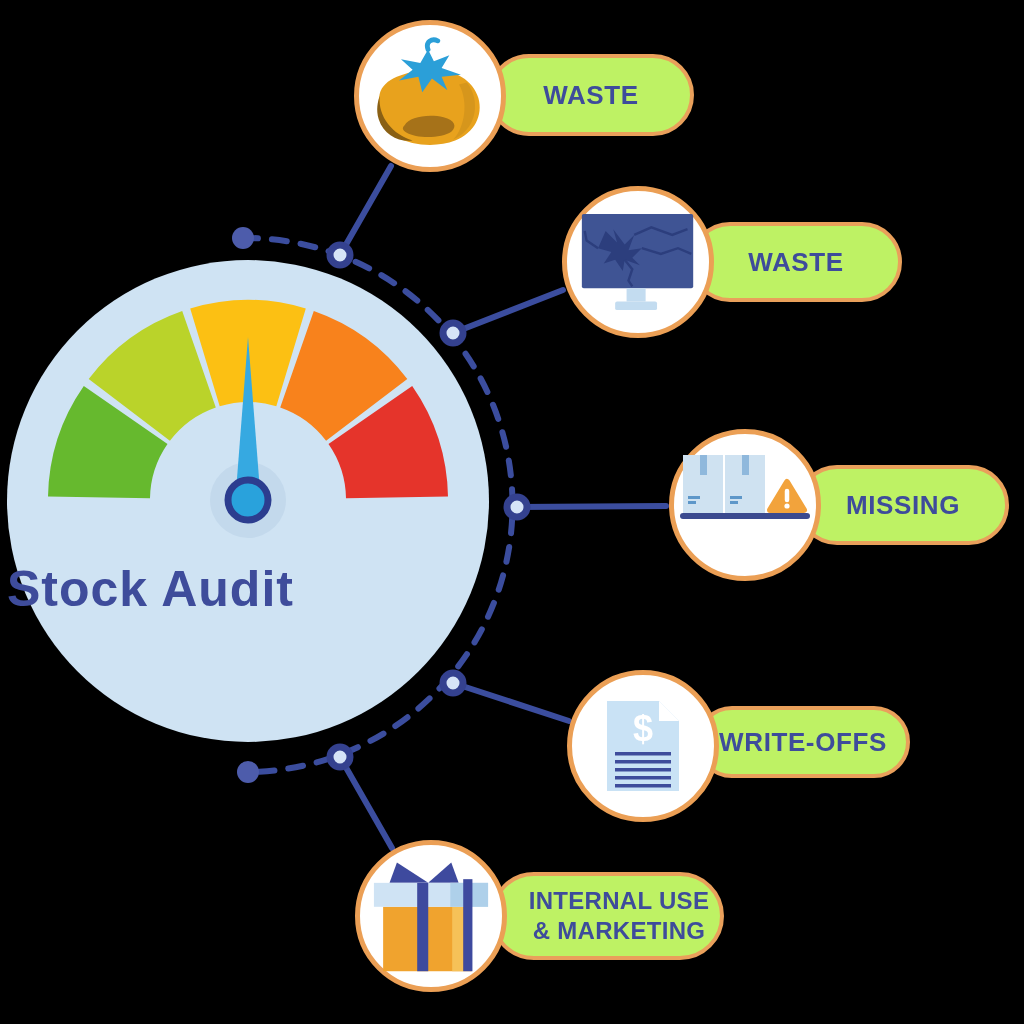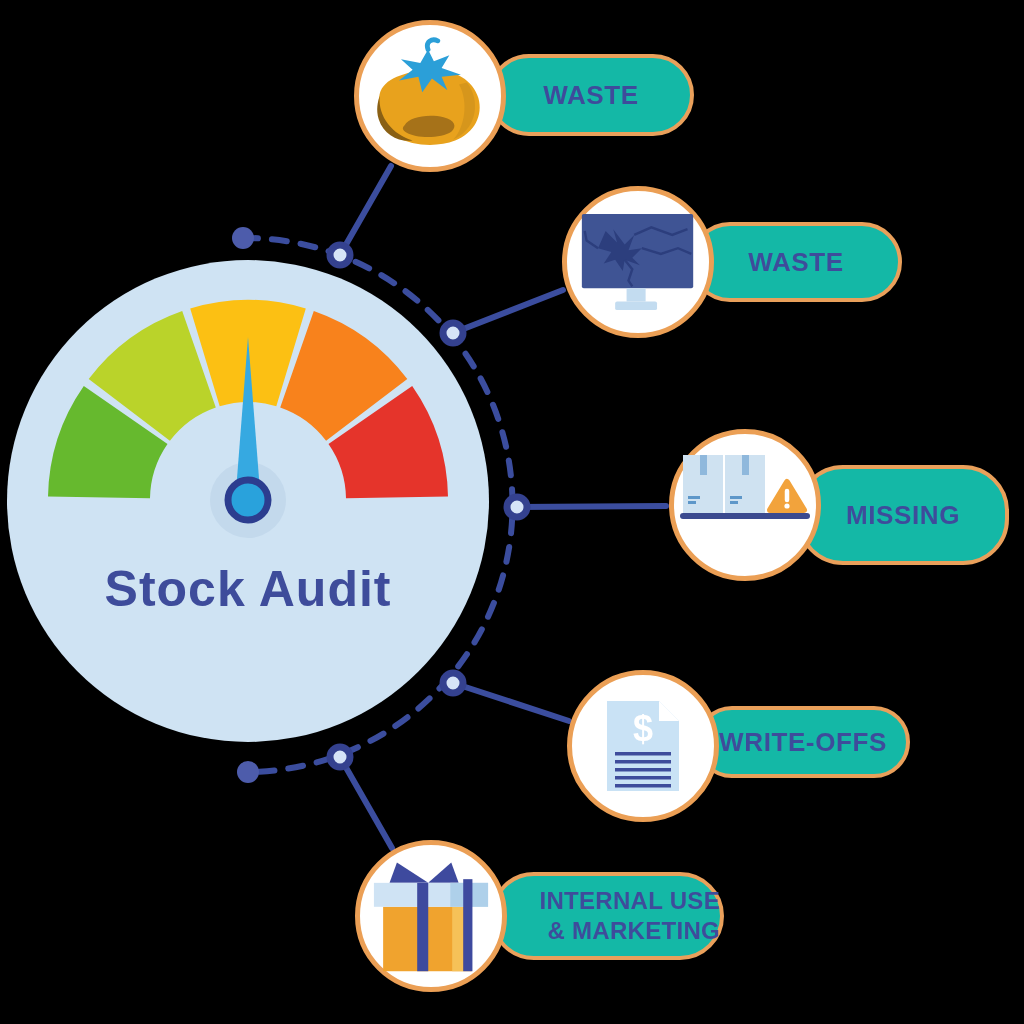--- a/index.html
+++ b/index.html
@@ -6,31 +6,31 @@
   .stage{
     position:relative;width:1024px;height:1024px;background:#000;overflow:hidden;
     font-family:"Liberation Sans",sans-serif;
   }
   .center-circle{
     position:absolute;left:7px;top:260px;width:482px;height:482px;
     border-radius:50%;background:#cfe3f3;z-index:1;
   }
   .gauge-svg{position:absolute;left:0;top:0;width:482px;height:482px;}
   .center-title{
-    position:absolute;left:0;right:0;top:300px;text-align:center;
+    position:absolute;left:0;right:0;top:300px;
     font-size:50px;font-weight:bold;color:#3e4c9b;letter-spacing:1px;
   }
   .connector-svg{position:absolute;left:0;top:0;width:1024px;height:1024px;z-index:1;}
   .pill{
-    position:absolute;background:#14b8a6;border:4px solid #e9a05b;border-radius:46px;
+    position:absolute;background:#bef264;border:4px solid #e9a05b;border-radius:46px;
     box-sizing:border-box;display:flex;align-items:center;justify-content:center;
     z-index:2;color:#3e4c9b;font-weight:bold;font-size:26px;letter-spacing:0.6px;
   }
   .pill.two-line{
-    justify-content:flex-start;text-align:right;font-size:24px;line-height:1.25;
+    justify-content:flex-start;text-align:center;font-size:24px;line-height:1.25;
     padding-left:24px;letter-spacing:0.3px;
   }
   .pill.two-line span{display:block;max-width:206px;}
   .item-circle{
     position:absolute;background:#fff;border:5px solid #eb9f55;border-radius:50%;
     box-sizing:border-box;display:flex;align-items:center;justify-content:center;z-index:3;
   }
 </style>
 </head>
 <body>
@@ -96,21 +96,21 @@
         <path d="M58,26 L76,18 L98,26 L114,20"></path>
         <path d="M66,40 L86,46 L104,40 L118,46"></path>
         <path d="M48,52 L56,62 L52,74 L56,80"></path>
         <path d="M20,40 L8,32 L6,22"></path>
       </g>
       <rect x="50" y="82" width="20" height="14" fill="#c3dcf0"></rect>
       <rect x="38" y="96" width="44" height="9" rx="2" fill="#c3dcf0"></rect>
     </svg>
   </div>
 
-  <div class="pill" style="left:797px;top:465px;width:212px;height:100px;">
+  <div class="pill" style="left:797px;top:465px;width:212px;height:80px;">
     <span>MISSING</span>
   </div>
   <div class="item-circle" style="left:669px;top:429px;width:152px;height:152px;">
     <svg width="130" height="130" viewBox="0 0 130 130">
       <rect x="3" y="15" width="40" height="58" fill="#cfe2f1"></rect>
       <rect x="20" y="15" width="7" height="20" fill="#8fb8dc"></rect>
       <rect x="8" y="56" width="12" height="3" fill="#5e97c9"></rect>
       <rect x="8" y="61" width="8" height="3" fill="#5e97c9"></rect>
       <rect x="45" y="15" width="40" height="58" fill="#cfe2f1"></rect>
       <rect x="62" y="15" width="7" height="20" fill="#8fb8dc"></rect>

